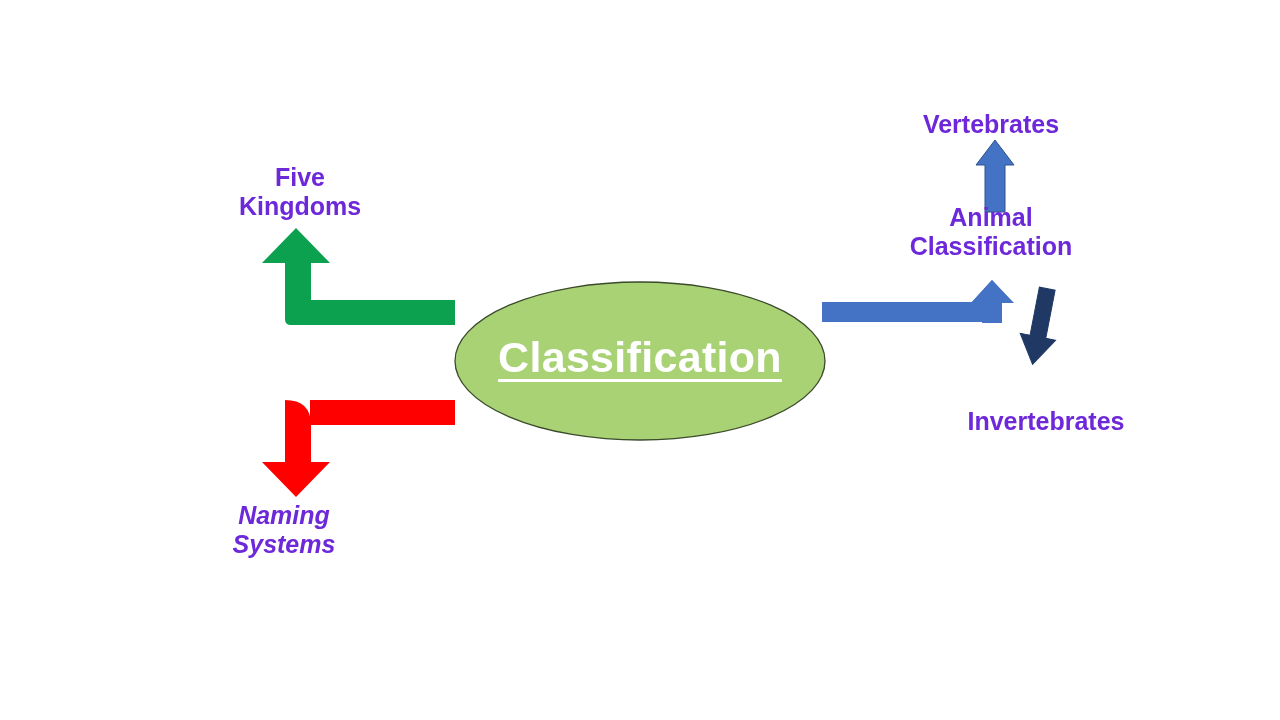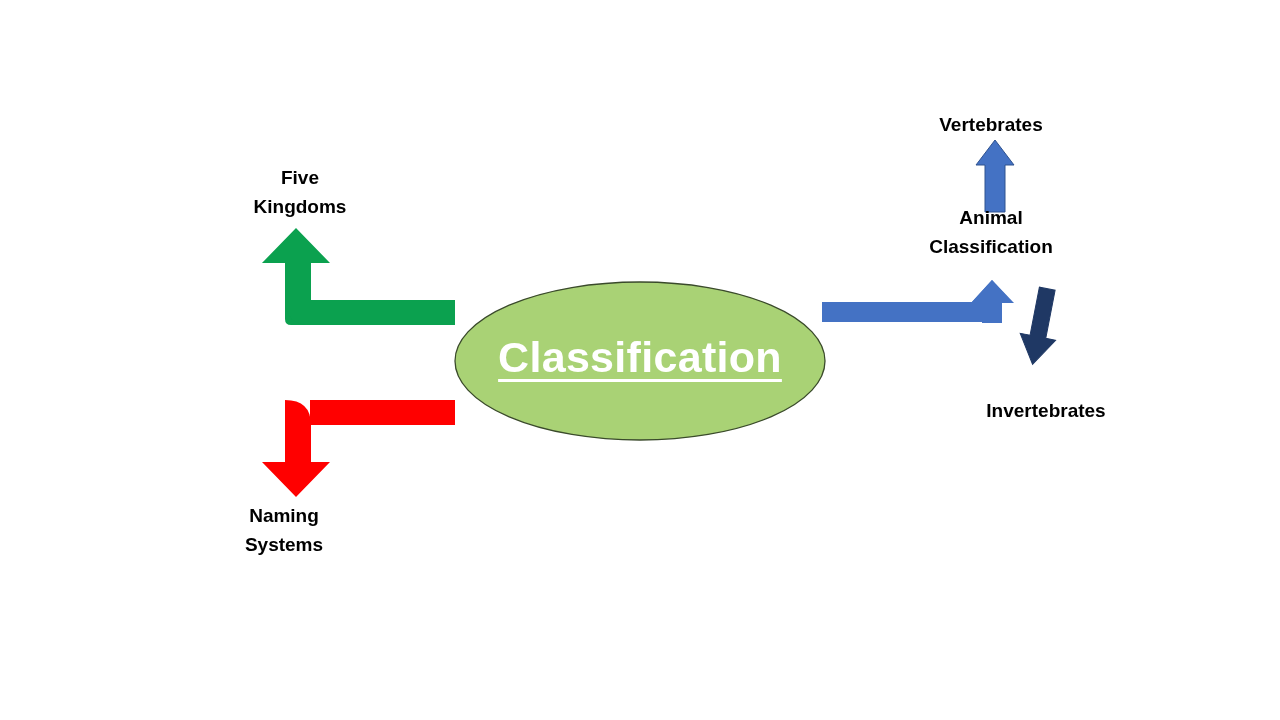--- a/index.html
+++ b/index.html
@@ -18,22 +18,22 @@
     position: absolute;
     left: 0;
     top: 0;
     width: 1280px;
     height: 720px;
   }
   .diagram-label {
     position: absolute;
     font-family: "Liberation Sans", sans-serif;
     font-weight: bold;
-    color: #000000;
-    font-size: 19px;
+    color: #6d28d9;
+    font-size: 25px;
     line-height: 29px;
     text-align: center;
     white-space: pre-line;
     user-select: none;
   }
   .center-node-text {
     position: absolute;
     font-family: "Liberation Sans", sans-serif;
     font-weight: bold;
     color: #ffffff;
@@ -110,21 +110,21 @@
   </g>
 
   <ellipse cx="640" cy="361" rx="185" ry="79" fill="#A9D275" stroke="#3A4A2B" stroke-width="1.3"></ellipse>
 </svg>
 
 <div class="center-node-text" style="left:440px; top:333px; width:400px;">Classification</div>
 
 <div class="diagram-label" style="left:200px; top:163px; width:200px;">Five
 Kingdoms</div>
 
-<div class="diagram-label" style="left:184px; top:501px; width:200px;">Naming
+<div class="diagram-label" style="left:184px; top:501px; width:200px;font-style:italic;">Naming
 Systems</div>
 
 <div class="diagram-label" style="left:891px; top:203px; width:200px;">Animal
 Classification</div>
 
 <div class="diagram-label" style="left:891px; top:110px; width:200px;">Vertebrates</div>
 
-<div class="diagram-label" style="left:946px; top:396px; width:200px;">Invertebrates</div>
+<div class="diagram-label" style="left:946px; top:407px; width:200px;">Invertebrates</div>
 
 </body></html>

